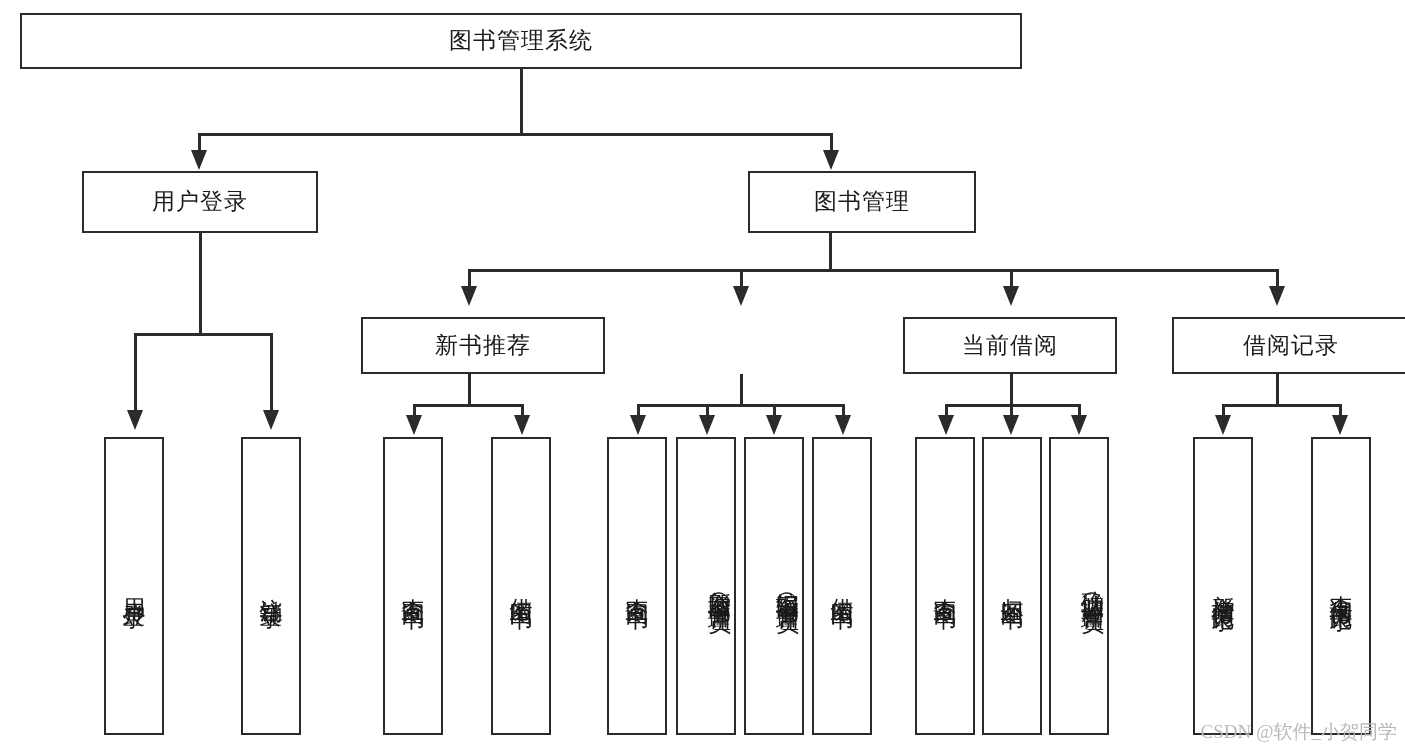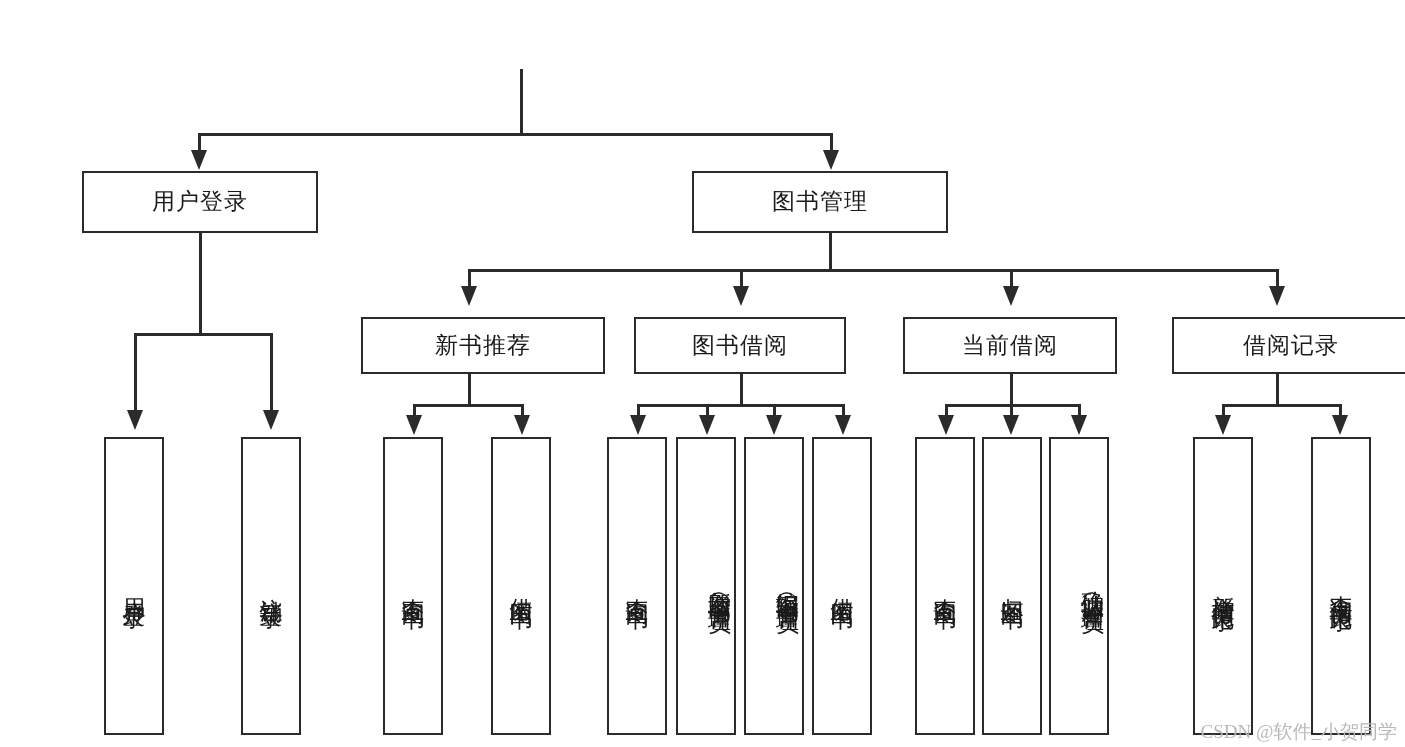--- a/index.html
+++ b/index.html
@@ -73,33 +73,36 @@
     color: #b9b9b9;
     white-space: nowrap;
     font-family: Liberation Serif, serif;
   }
 </style>
 </head>
 <body>
 
 <div id="canvas">
 
+  <div class="node horiz" style="left:20px; top:13px; width:1002px; height:56px;">
+    <span class="node-label">图书管理系统</span>
+  </div>
 
   <div class="ln v" style="left:520px; top:69px; height:66px;"></div>
 
   <div class="ln h" style="left:198px; top:133px; width:634px;"></div>
   <div class="ln v" style="left:198px; top:133px; height:22px;"></div>
   <div class="ln v" style="left:830px; top:133px; height:22px;"></div>
   <div class="arrow" style="left:191px; top:150px;"></div>
   <div class="arrow" style="left:823px; top:150px;"></div>
 
   <div class="node horiz" style="left:82px; top:171px; width:236px; height:62px;">
     <span class="node-label">用户登录</span>
   </div>
-  <div class="node horiz" style="left:692px; top:171px; width:256px; height:62px;">
+  <div class="node horiz" style="left:748px; top:171px; width:228px; height:62px;">
     <span class="node-label">图书管理</span>
   </div>
 
   <div class="ln v" style="left:199px; top:233px; height:102px;"></div>
   <div class="ln h" style="left:134px; top:333px; width:138px;"></div>
   <div class="ln v" style="left:134px; top:333px; height:82px;"></div>
   <div class="ln v" style="left:270px; top:333px; height:82px;"></div>
   <div class="arrow" style="left:127px; top:410px;"></div>
   <div class="arrow" style="left:263px; top:410px;"></div>
 
@@ -110,23 +113,20 @@
   <div class="ln v" style="left:1010px; top:269px; height:20px;"></div>
   <div class="ln v" style="left:1276px; top:269px; height:20px;"></div>
   <div class="arrow" style="left:461px; top:286px;"></div>
   <div class="arrow" style="left:733px; top:286px;"></div>
   <div class="arrow" style="left:1003px; top:286px;"></div>
   <div class="arrow" style="left:1269px; top:286px;"></div>
 
   <div class="node horiz" style="left:361px; top:317px; width:244px; height:57px;">
     <span class="node-label">新书推荐</span>
   </div>
-  <div class="node horiz" style="left:634px; top:317px; width:212px; height:57px;">
-    <span class="node-label">图书借阅</span>
-  </div>
   <div class="node horiz" style="left:903px; top:317px; width:214px; height:57px;">
     <span class="node-label">当前借阅</span>
   </div>
   <div class="node horiz" style="left:1172px; top:317px; width:238px; height:57px;">
     <span class="node-label">借阅记录</span>
   </div>
 
   <div class="ln v" style="left:468px; top:374px; height:32px;"></div>
   <div class="ln h" style="left:413px; top:404px; width:110px;"></div>
   <div class="ln v" style="left:413px; top:404px; height:14px;"></div>

